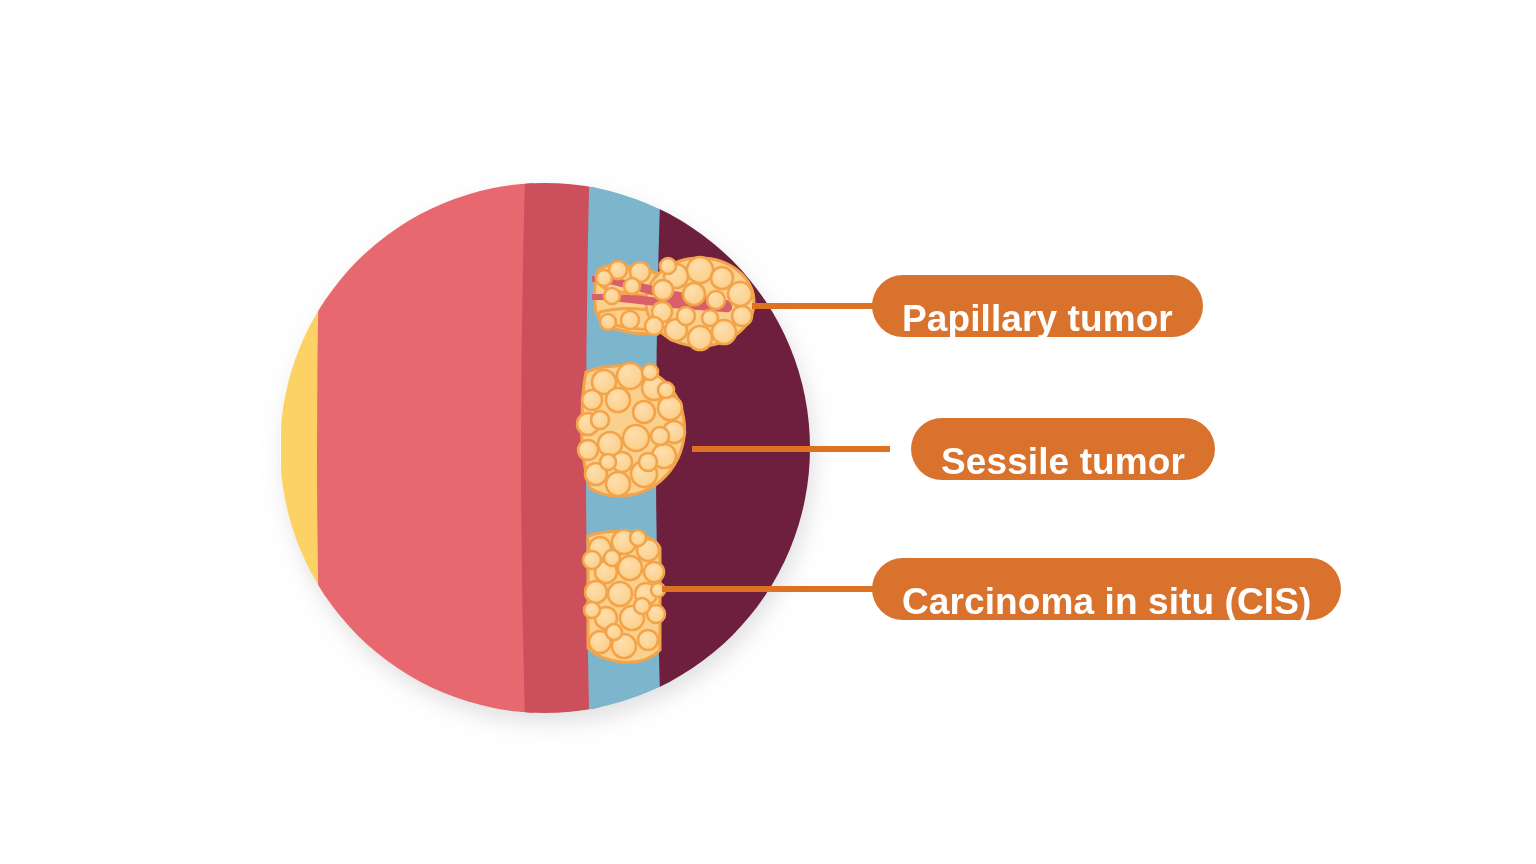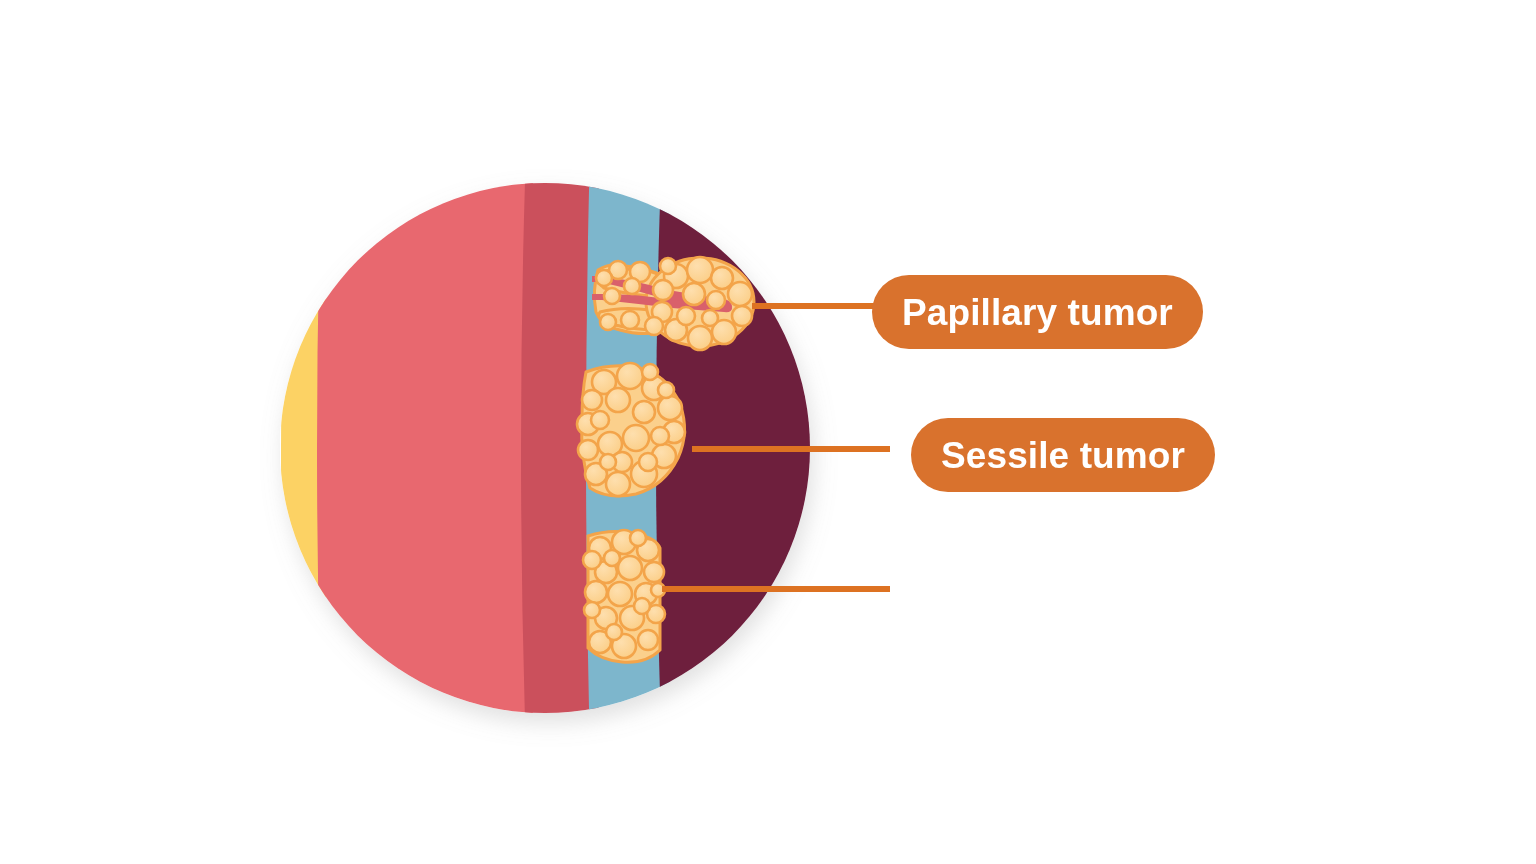--- a/index.html
+++ b/index.html
@@ -23,31 +23,31 @@
   #diagram-svg {
     position: absolute;
     left: 0;
     top: 0;
     width: 1536px;
     height: 864px;
   }
   .callout-label {
     position: absolute;
     display: flex;
-    align-items: center;
+    align-items: flex-end;
     justify-content: center;
     box-sizing: border-box;
     border-radius: 999px;
     color: #ffffff;
     font-family: "Liberation Sans", sans-serif;
     font-weight: bold;
     letter-spacing: 0.1px;
     white-space: nowrap;
     padding: 0 30px;
-    height: 74px;
+    height: 62px;
     font-size: 37px;
     line-height: 1;
   }
   #label-papillary { left: 872px; top: 275px; }
   #label-sessile   { left: 911px; top: 418px; }
   #label-cis       { left: 872px; top: 558px; }
 </style>
 </head>
 <body style="background: rgb(255, 255, 255);">
 
@@ -211,14 +211,17 @@
   </svg>
 
   <div class="callout-label" id="label-papillary" style="background: rgb(217, 114, 45); color: rgb(255, 255, 255);">
     <span>Papillary tumor</span>
   </div>
 
   <div class="callout-label" id="label-sessile" style="background: rgb(217, 114, 45); color: rgb(255, 255, 255);">
     <span>Sessile tumor</span>
   </div>
 
+  <div class="callout-label" id="label-cis" style="background: rgb(217, 114, 45); color: rgb(255, 255, 255);">
+    <span>Carcinoma in situ (CIS)</span>
+  </div>
 
 </div>
 
 </body></html>

